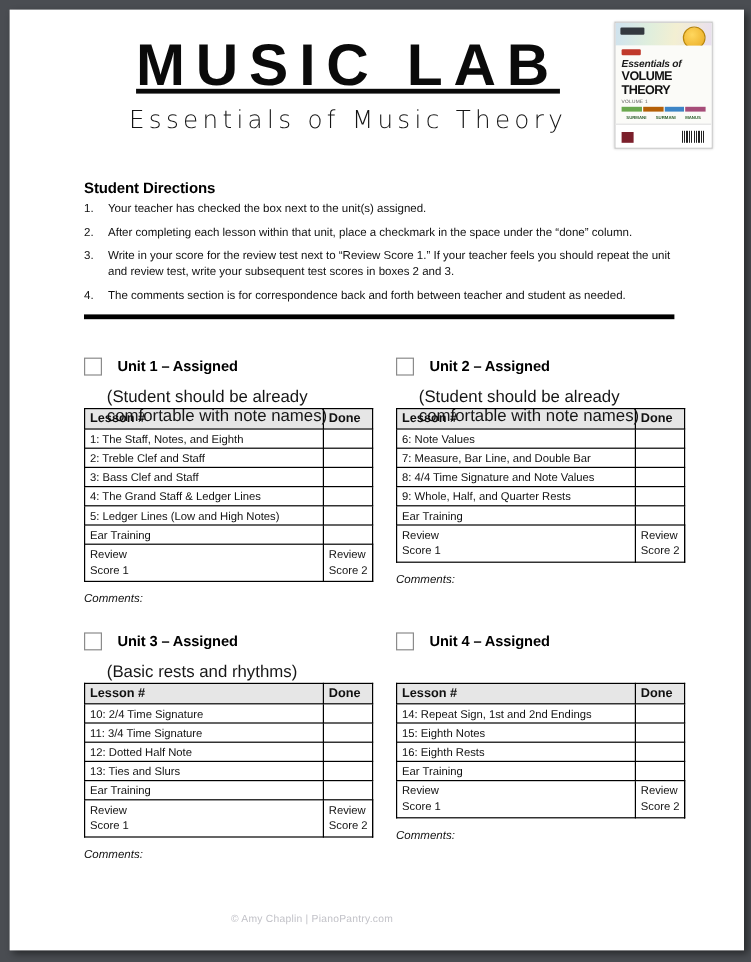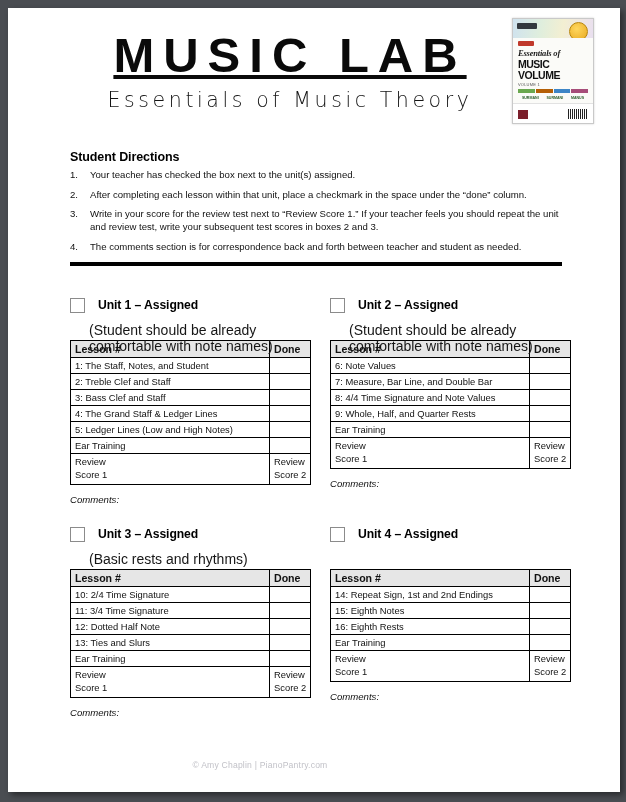--- a/index.html
+++ b/index.html
@@ -108,21 +108,21 @@
     position: absolute; left: 0; top: 19px; right: 0; bottom: 19px;
     background: #fbfbf8;
     padding: 3px 5px 0 5px;
     box-sizing: border-box;
   }
   .bc-pill {
     width: 16px; height: 5px; background: #c0392b;
     border-radius: 1px; margin-bottom: 3px;
   }
   .bc-l1 {
-    font-family: Liberation Serif, serif;
+    font-family: Liberation Sans, sans-serif;
     font-size: 8.5px; font-weight: bold; font-style: italic;
     color: #1b1b1b; line-height: 1; letter-spacing: -0.2px;
   }
   .bc-l2 {
     font-family: "Liberation Sans", sans-serif;
     font-size: 10.5px; font-weight: bold;
     color: #111; line-height: 1.05; letter-spacing: -0.5px;
     margin-top: 1px;
   }
   .bc-l3 {
@@ -305,21 +305,21 @@
     </div>
 
     <div class="book-cover">
       <div class="bc-topband"></div>
       <div class="bc-tag"></div>
       <div class="bc-circle"></div>
       <div class="bc-badge"></div>
       <div class="bc-body">
         <div class="bc-pill"></div>
         <div class="bc-l1">Essentials of</div>
-        <div class="bc-l2">MUSIC VOLUME</div>
+        <div class="bc-l2">VOLUME THEORY</div>
         <div class="bc-l3">VOLUME 1</div>
         <div class="bc-bar">
           <i></i>
             <i></i>
             <i></i>
             <i></i>
         </div>
         <div class="bc-names">
           <span>SURMANI</span>
           <span>SURMANI</span>
@@ -367,21 +367,21 @@
             <div class="unit-note">(Student should be already comfortable with note names)</div>
             <table class="lesson-table">
               <thead>
                 <tr>
                   <th class="col-lesson">Lesson #</th>
                   <th class="col-done">Done</th>
                 </tr>
               </thead>
               <tbody>
                 <tr>
-                  <td>1: The Staff, Notes, and Student</td>
+                  <td>1: The Staff, Notes, and Eighth</td>
                   <td class="cell-done">&nbsp;</td>
                 </tr>
                 <tr>
                   <td>2: Treble Clef and Staff</td>
                   <td class="cell-done">&nbsp;</td>
                 </tr>
                 <tr>
                   <td>3: Bass Clef and Staff</td>
                   <td class="cell-done">&nbsp;</td>
                 </tr>

